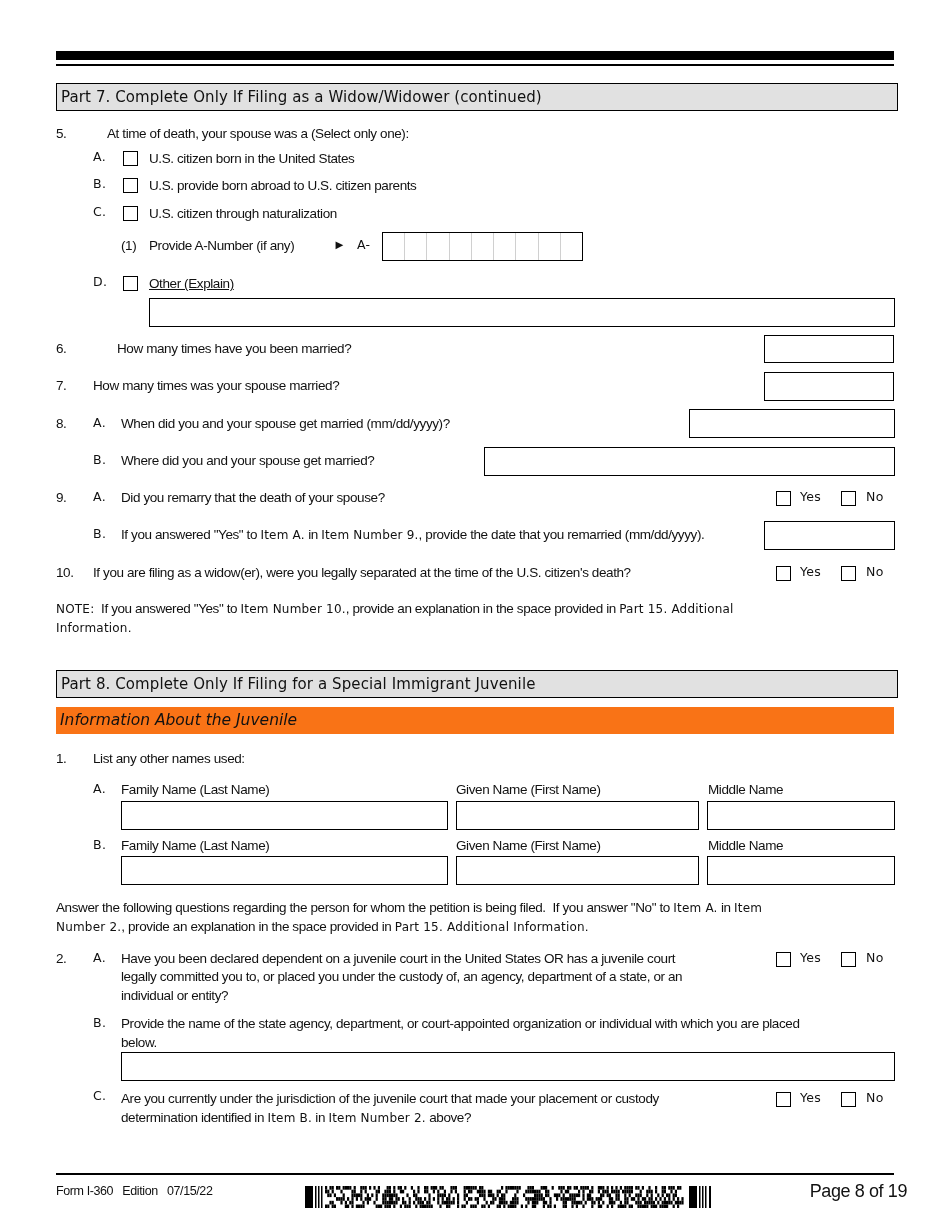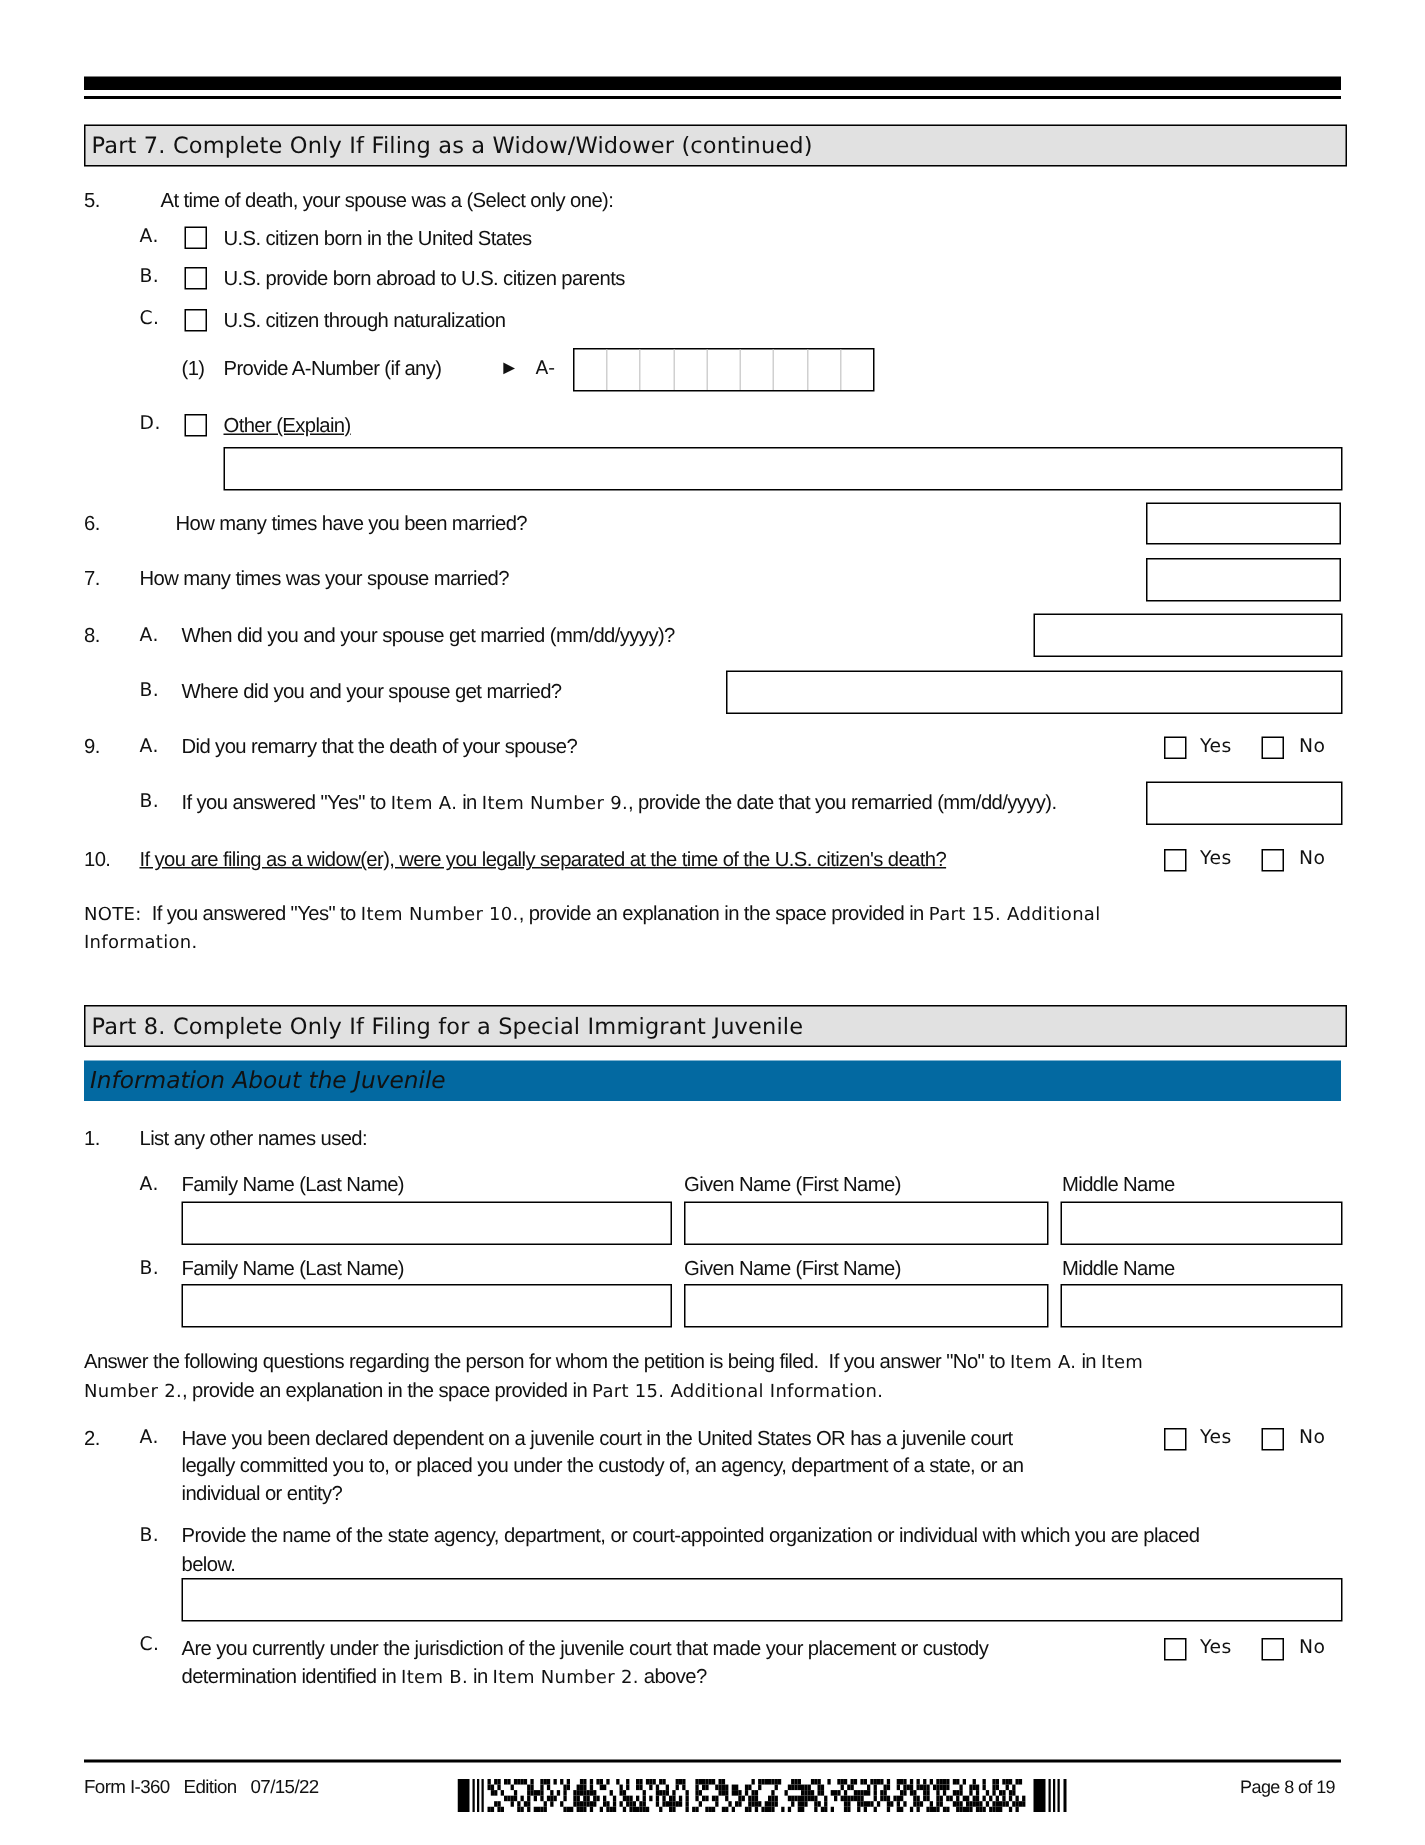--- a/index.html
+++ b/index.html
@@ -7,21 +7,21 @@
          font-family: "Liberation Sans", "DejaVu Sans", sans-serif; color: #111; }
   .abs { position: absolute; }
   .txt { font-size: 13.5px; letter-spacing: -0.4px; white-space: nowrap; line-height: 17px; }
   .lbl { font-family: "DejaVu Sans", sans-serif; font-size: 12.5px; letter-spacing: 0.3px; }
   .ref { font-family: "DejaVu Sans", sans-serif; font-size: 12px; letter-spacing: 0.2px; }
   .topbar { left: 56px; top: 51px; width: 838px; height: 9px; background: #000; }
   .topline { left: 56px; top: 64px; width: 838px; height: 2px; background: #000; }
   .part-header { left: 56px; width: 836px; height: 26px; background: #e1e1e1; border: 1px solid #000;
                  font-family: "DejaVu Sans", sans-serif; font-size: 15px; line-height: 26px; padding-left: 4px;
                  box-sizing: content-box; letter-spacing: 0.1px; }
-  .sub-header { left: 56px; width: 838px; height: 27px; background: #0369a1;
+  .sub-header { left: 56px; width: 838px; height: 27px; background: #f97316;
                 font-family: "DejaVu Sans", sans-serif; font-style: italic; font-size: 15.5px; line-height: 27px; padding-left: 4px; box-sizing: border-box; }
   .cb { width: 15px; height: 15px; border: 1px solid #000; box-sizing: border-box; background: #fff; }
   .field { border: 1px solid #000; box-sizing: border-box; background: #fff; }
   .anum { display: flex; }
   .anum .cell { flex: 1; border-right: 1px solid #d0d0d0; }
   .anum .cell:last-child { border-right: none; }
   .footline { left: 56px; top: 1173px; width: 838px; height: 2px; background: #000; }
   .barcode { left: 305px; top: 1186px; width: 408px; height: 22px; }
 </style>
 </head>
@@ -91,21 +91,21 @@
 <div class="abs cb" style="left:776px;top:491px;"></div>
 <div class="abs lbl" style="left:800px;top:489px;">Yes</div>
 <div class="abs cb" style="left:841px;top:491px;"></div>
 <div class="abs lbl" style="left:866px;top:489px;">No</div>
 
 <div class="abs lbl" style="left:93px;top:526px;">B.</div>
 <div class="abs txt" style="left:121px;top:526px;"><span>If you answered "Yes" to </span><span class="ref">Item A.</span><span> in </span><span class="ref">Item Number 9.</span><span>, provide the date that you remarried (mm/dd/yyyy).</span></div>
 <div class="abs field" style="left:764px;top:521px;width:131px;height:29px;"></div>
 
 <div class="abs txt" style="left:56px;top:564px;">10.</div>
-<div class="abs txt" style="left:93px;top:564px;text-decoration:underline;">If you are filing as a widow(er), were you legally separated at the time of the U.S. citizen's death?</div>
+<div class="abs txt" style="left:93px;top:564px;">If you are filing as a widow(er), were you legally separated at the time of the U.S. citizen's death?</div>
 <div class="abs cb" style="left:776px;top:566px;"></div>
 <div class="abs lbl" style="left:800px;top:564px;">Yes</div>
 <div class="abs cb" style="left:841px;top:566px;"></div>
 <div class="abs lbl" style="left:866px;top:564px;">No</div>
 
 <div class="abs txt" style="left:56px;top:600px;"><span class="ref">NOTE:</span><span style="white-space:pre;">  If you answered "Yes" to </span><span class="ref">Item Number 10.</span><span>, provide an explanation in the space provided in </span><span class="ref">Part 15. Additional</span></div>
 <div class="abs txt" style="left:56px;top:619px;"><span class="ref">Information</span><span>.</span></div>
 
 <div class="abs part-header" style="top:670px;">Part 8.  Complete Only If Filing for a Special Immigrant Juvenile</div>
 <div class="abs sub-header" style="top:707px;">Information About the Juvenile</div>
@@ -674,13 +674,13 @@
     <rect x="369.7999999999989" y="14.8" width="2.2" height="3.7" fill="#000"></rect>
     <rect x="371.99999999999886" y="0" width="2.2" height="3.7" fill="#000"></rect>
     <rect x="371.99999999999886" y="11.100000000000001" width="2.2" height="3.7" fill="#000"></rect>
     <rect x="371.99999999999886" y="14.8" width="2.2" height="3.7" fill="#000"></rect>
     <rect x="371.99999999999886" y="18.5" width="2.2" height="3.7" fill="#000"></rect>
     <rect x="374.19999999999885" y="0" width="2.2" height="3.7" fill="#000"></rect>
     <rect x="374.19999999999885" y="14.8" width="2.2" height="3.7" fill="#000"></rect>
     <rect x="376.39999999999884" y="11.100000000000001" width="2.2" height="3.7" fill="#000"></rect>
     <rect x="376.39999999999884" y="14.8" width="2.2" height="3.7" fill="#000"></rect>
   </svg>
-<div class="abs txt" style="right:60px;top:1183px;font-size:12px;">Page 8 of 19</div>
+<div class="abs txt" style="right:43px;top:1183px;font-size:18px;">Page 8 of 19</div>
 
 </body></html>

